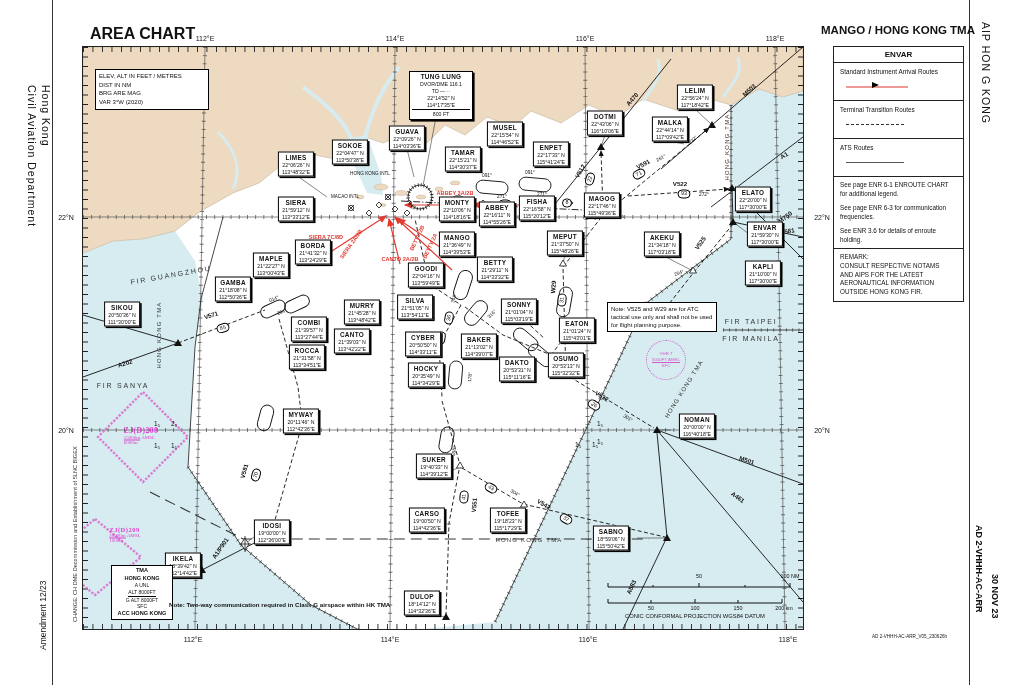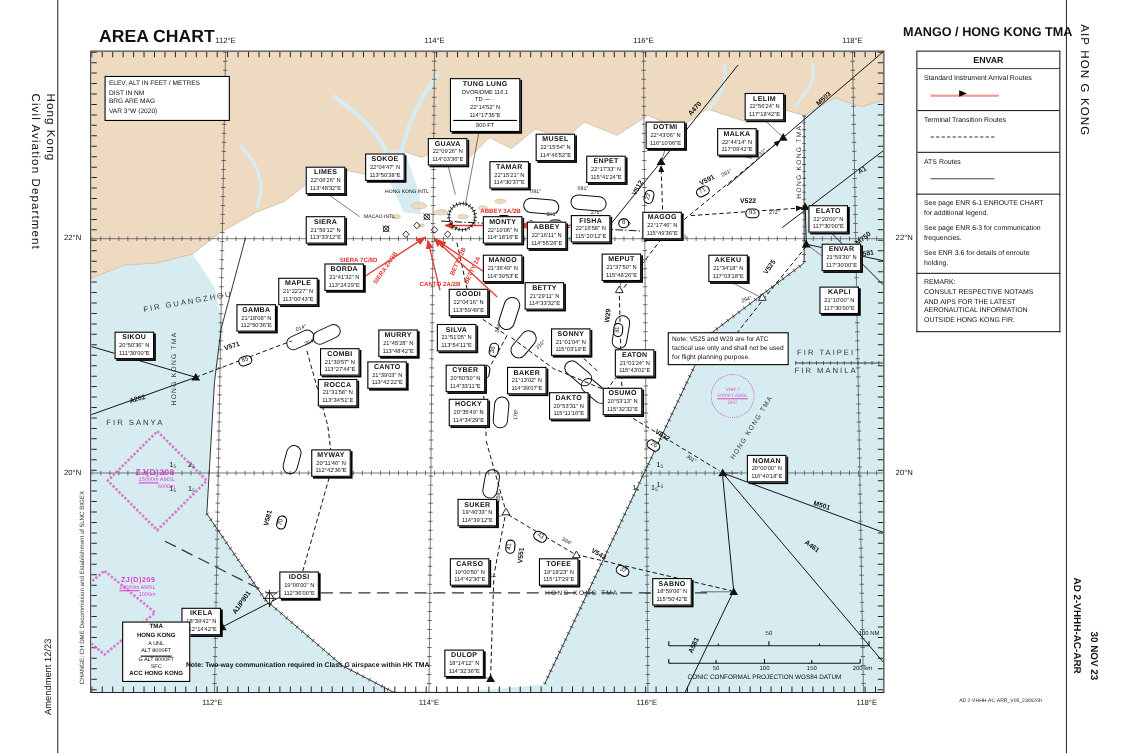--- a/index.html
+++ b/index.html
@@ -28,21 +28,21 @@
   .apt{font-size:4.6px;text-align:center;line-height:1.15;}
   .box{position:absolute;background:#fff;border:0.9px solid #000;z-index:6;}
   #infobox{left:12px;top:22px;width:106px;padding:2px 3px;font-size:6px;line-height:1.45;}
   #navaid{left:326px;top:24px;width:58px;text-align:center;box-shadow:1.6px 1.6px 0 #000;padding:1px 2px;font-size:5.2px;line-height:1.3;}
   #navaid .wpn{border-bottom:none;}
   #navaid .ft{border-top:0.8px solid #000;margin-top:1px;padding-top:1px;}
   #notebox{left:524px;top:255px;width:102px;padding:2px 3px;font-size:6px;line-height:1.35;}
   #tmabox{left:28px;top:518px;width:56px;text-align:center;font-size:5px;line-height:1.35;padding:1px 2px;}
   #tmabox .b{font-weight:bold;font-size:5.6px;}
   #noteg{position:absolute;left:86px;top:554px;font-size:6.2px;font-weight:bold;z-index:6;white-space:nowrap;}
-  .zj{position:absolute;transform:translate(-50%,-50%);text-align:right;color:#e040d0;z-index:4;}
+  .zj{position:absolute;transform:translate(-50%,-50%);text-align:left;color:#e040d0;z-index:4;font-family:Liberation Serif, serif;}
   .zj .nm{font-size:7.5px;font-weight:bold;letter-spacing:.5px;}
   .zj .al{font-size:5px;}
   .zj .u{text-decoration:underline;}
   #vhr{position:absolute;left:563px;top:293px;width:38px;height:38px;border:1.2px dotted #d45cc8;border-radius:50%;
        z-index:4;display:flex;align-items:center;justify-content:center;text-align:center;}
   #vhr div{font-size:4.4px;color:#d45cc8;line-height:1.3;}
   
   #legend{position:absolute;left:833px;top:46px;width:131px;z-index:7;}
   .lgbox{border:1px solid #222;background:#fff;margin-bottom:0;}
   #lgtitle{text-align:center;font-weight:bold;font-size:8px;padding:3px 0;border:1px solid #222;}

